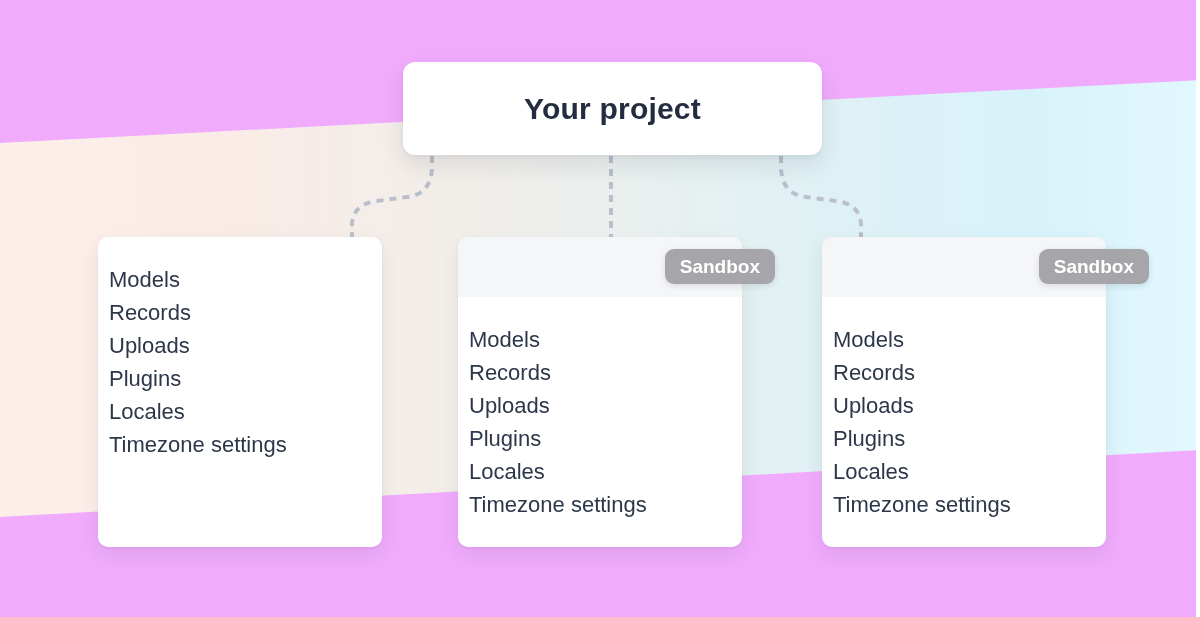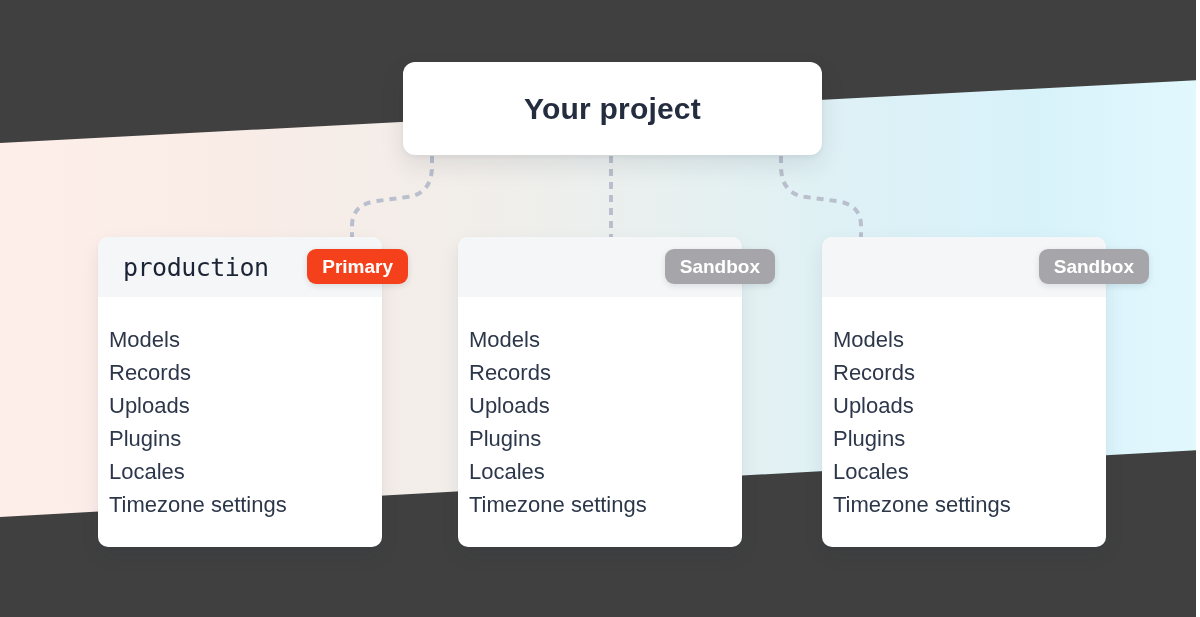--- a/index.html
+++ b/index.html
@@ -5,21 +5,21 @@
   html,body{margin:0;padding:0;}
   body{
     font-family:"Liberation Sans", sans-serif;
     background:#ffffff;
   }
   .canvas{
     position:relative;
     width:1196px;
     height:617px;
     overflow:hidden;
-    background:#404040;
+    background:#f0abfc;
   }
 
   
   .bg-band{
     position:absolute;
     left:0; top:0;
     width:1200px; height:617px;
     clip-path:polygon(0 143px, 1200px 80px, 1200px 450px, 0 517px);
     background:linear-gradient(90deg,
       #fdeee9 0%,
@@ -134,24 +134,20 @@
     <path d="M 432 156 L 432 166 Q 432 194 407 197 L 377 201 Q 352 204 352 226 L 352 237"></path>
     <path d="M 611 156 L 611 237"></path>
     <path d="M 781 156 L 781 166 Q 781 194 806 197 L 836 201 Q 861 204 861 226 L 861 237"></path>
   </svg>
 
   <div class="root-card">
     <div class="root-title">Your project</div>
   </div>
 
   <div class="env-card pos-0">
-    <div class="env-header">
-      <span class="env-name">production</span>
-      <span class="badge badge-primary">Primary</span>
-    </div>
     <ul class="env-list">
       <li>Models</li>
       <li>Records</li>
       <li>Uploads</li>
       <li>Plugins</li>
       <li>Locales</li>
       <li>Timezone settings</li>
     </ul>
   </div>
 

